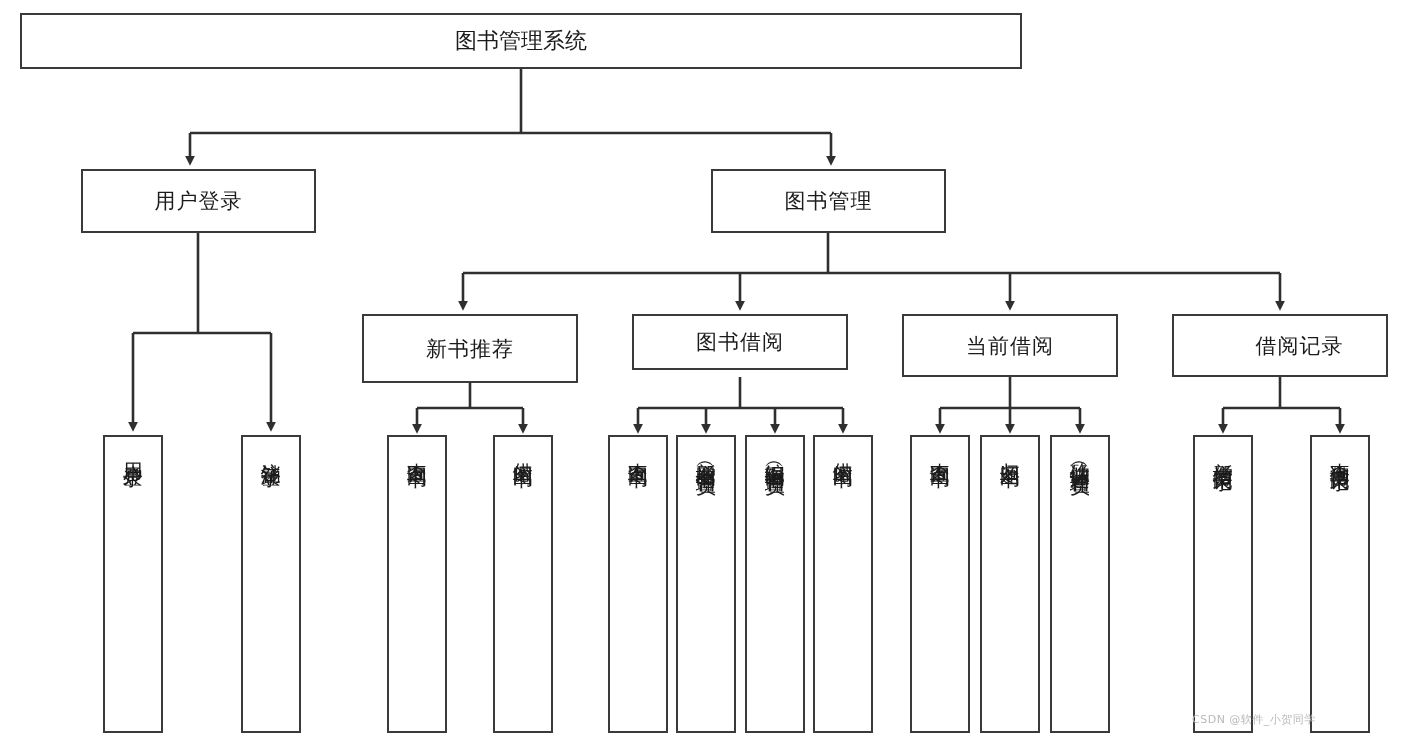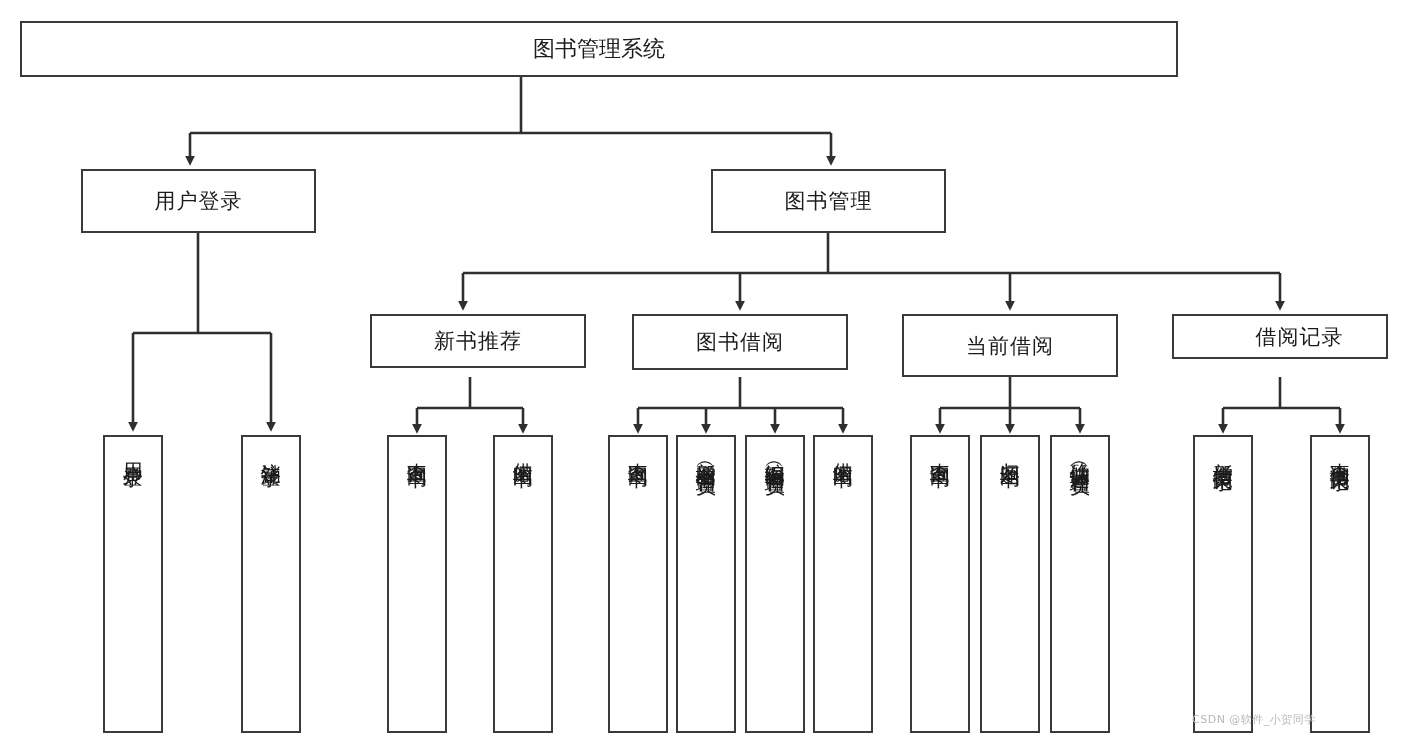--- a/index.html
+++ b/index.html
@@ -68,41 +68,41 @@
       <path d="M1010,408 L1010,425" marker-end="url(#ah)"></path>
       <path d="M1080,408 L1080,425" marker-end="url(#ah)"></path>
 
       <path d="M1280,377 L1280,408"></path>
       <path d="M1223,408 L1340,408"></path>
       <path d="M1223,408 L1223,425" marker-end="url(#ah)"></path>
       <path d="M1340,408 L1340,425" marker-end="url(#ah)"></path>
     </g>
   </svg>
 
-  <div class="node root" style="left:20px;top:21px;width:1158px;height:56px;font-family:Liberation Mono, monospace;">
+  <div class="node root" style="left:20px;top:13px;width:1002px;height:56px;font-family:Liberation Mono, monospace;">
     <span>图书管理系统</span>
   </div>
 
   <div class="node h" style="left:81px;top:169px;width:235px;height:64px;">
     <span>用户登录</span>
   </div>
   <div class="node h" style="left:711px;top:169px;width:235px;height:64px;text-align:right;">
     <span>图书管理</span>
   </div>
 
-  <div class="node h" style="left:370px;top:314px;width:216px;height:54px;">
+  <div class="node h" style="left:362px;top:314px;width:216px;height:69px;">
     <span>新书推荐</span>
   </div>
   <div class="node h" style="left:632px;top:314px;width:216px;height:56px;">
     <span>图书借阅</span>
   </div>
   <div class="node h" style="left:902px;top:314px;width:216px;height:63px;align-items:center;">
     <span>当前借阅</span>
   </div>
-  <div class="node h" style="left:1172px;top:314px;width:216px;height:45px;padding-left:39px;">
+  <div class="node h" style="left:1172px;top:314px;width:216px;height:63px;padding-left:39px;">
     <span>借阅记录</span>
   </div>
 
   <div class="node leaf" style="left:103px;top:435px;width:60px;height:298px;">
     <span class="vtext">用户登录</span>
   </div>
   <div class="node leaf" style="left:241px;top:435px;width:60px;height:298px;">
     <span class="vtext">注销登录</span>
   </div>
 

